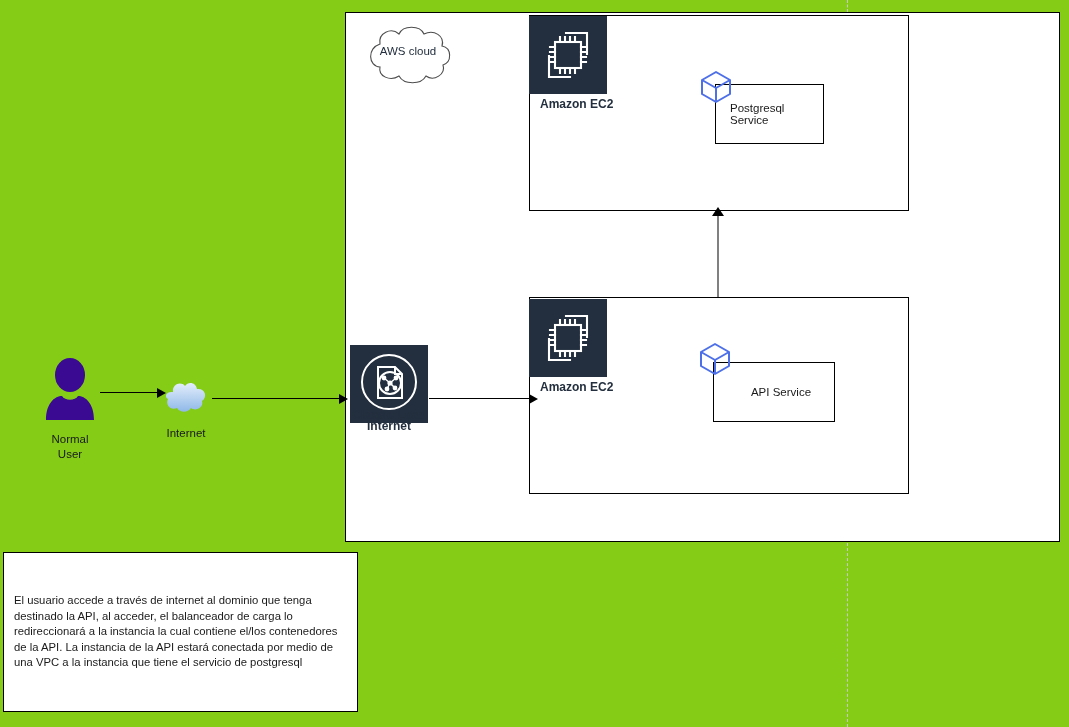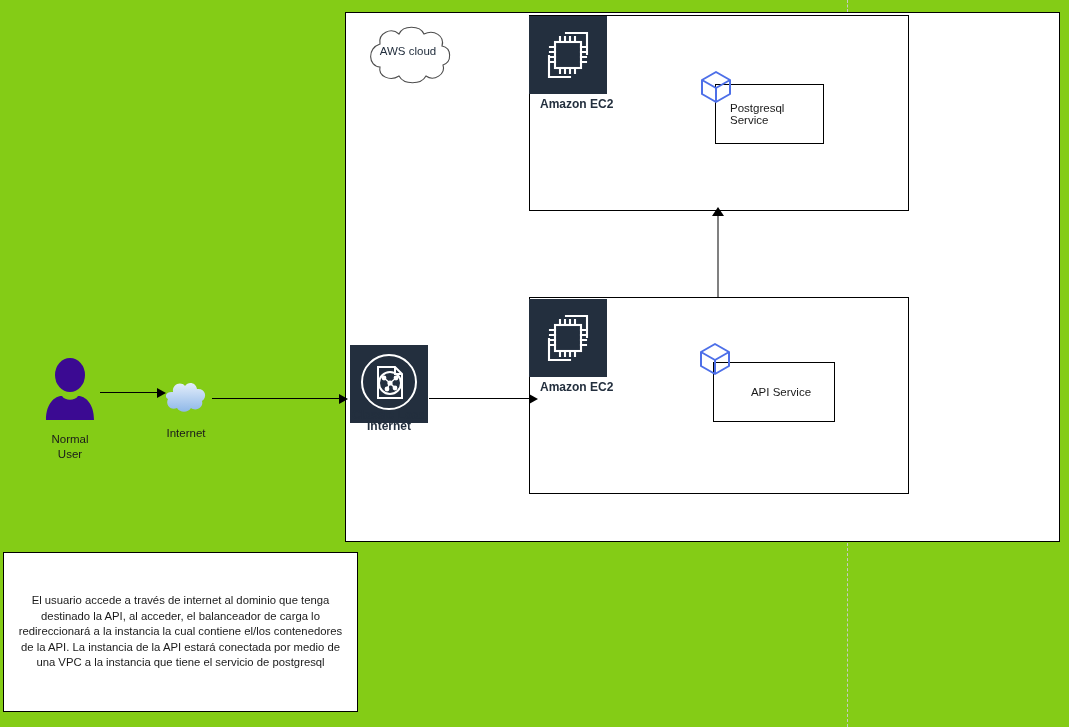--- a/index.html
+++ b/index.html
@@ -160,21 +160,20 @@
     background: #ffffff;
     display: flex;
     align-items: center;
     justify-content: center;
     padding: 6px 10px;
   }
   .note-text {
     font-size: 11.3px;
     line-height: 15.5px;
     color: #1a1a1a;
-    text-align: center;
   }
 </style>
 </head>
 <body>
 
 <div id="canvas">
 
   <div class="page-guide" style="left:847px; top:0px; height:12px;"></div>
   <div class="page-guide" style="left:847px; top:543px; height:184px;"></div>
 

